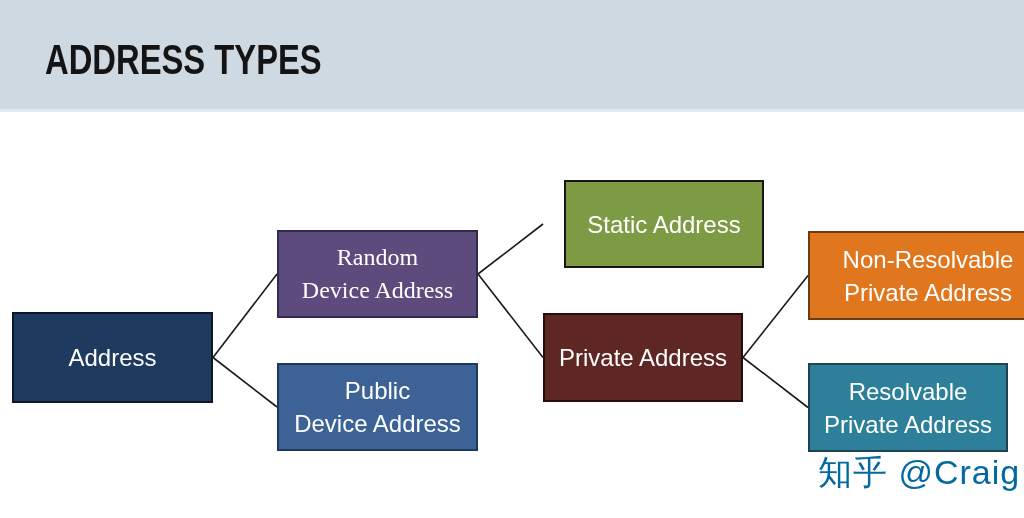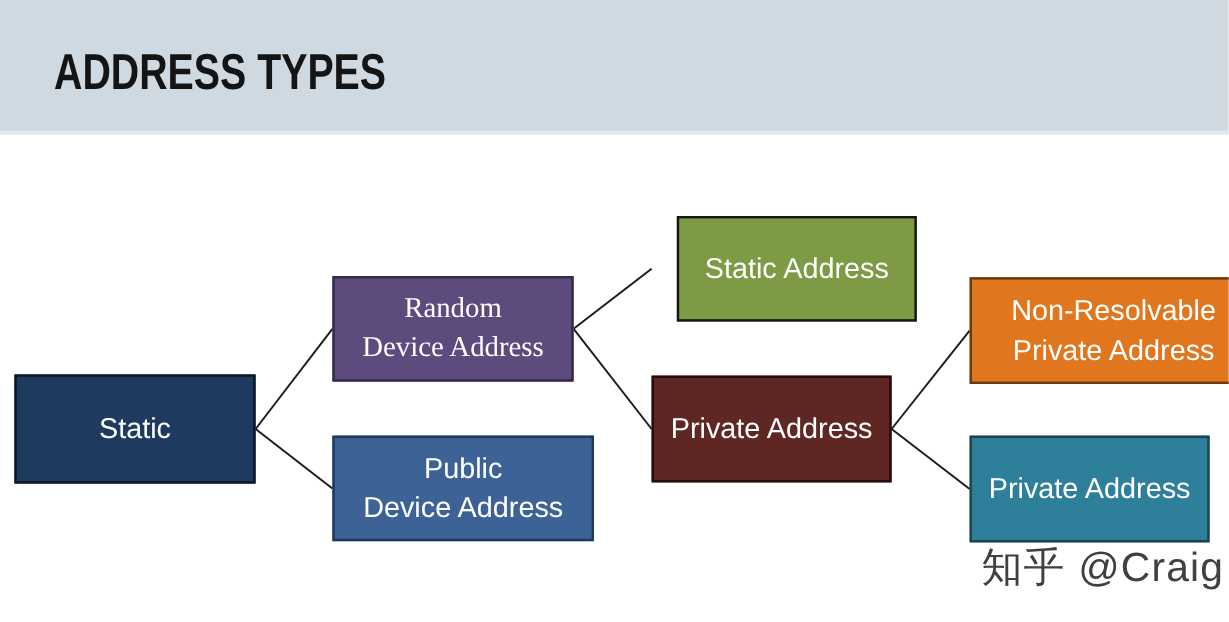--- a/index.html
+++ b/index.html
@@ -81,40 +81,41 @@
       <line x1="213" y1="357.5" x2="277" y2="274" stroke="#1a1a1a" stroke-width="1.6"></line>
       <line x1="213" y1="357.5" x2="277" y2="407" stroke="#1a1a1a" stroke-width="1.6"></line>
       <line x1="478" y1="274" x2="543" y2="224" stroke="#1a1a1a" stroke-width="1.6"></line>
       <line x1="478" y1="274" x2="543" y2="357.5" stroke="#1a1a1a" stroke-width="1.6"></line>
       <line x1="743" y1="357.5" x2="808" y2="275.5" stroke="#1a1a1a" stroke-width="1.6"></line>
       <line x1="743" y1="357.5" x2="808" y2="407.5" stroke="#1a1a1a" stroke-width="1.6"></line>
     </svg>
 
   <div id="nodes">
       <div class="node" style="left: 12px; top: 312px; width: 201px; height: 91px; background: rgb(30, 58, 95); border-color: rgb(12, 24, 38);">
-        <span>Static</span>
+        <span>Address</span>
       </div>
       <div class="node" style="left: 277px; top: 230px; width: 201px; height: 88px; background: rgb(93, 75, 126); border-color: rgb(53, 42, 77); font-family: Liberation Serif, serif;">
         <span>Random</span>
         <span>Device Address</span>
       </div>
-      <div class="node" style="left: 277px; top: 363px; width: 218px; height: 88px; background: rgb(60, 98, 150); border-color: rgb(29, 58, 92);">
+      <div class="node" style="left: 277px; top: 363px; width: 201px; height: 88px; background: rgb(60, 98, 150); border-color: rgb(29, 58, 92);">
         <span>Public</span>
         <span>Device Address</span>
       </div>
       <div class="node" style="left: 543px; top: 180px; width: 200px; height: 88px; background: rgb(125, 154, 68); border-color: rgb(22, 22, 22); margin-left: 21px;">
         <span>Static Address</span>
       </div>
       <div class="node" style="left: 543px; top: 313px; width: 200px; height: 89px; background: rgb(94, 39, 35); border-color: rgb(38, 13, 11);">
         <span>Private Address</span>
       </div>
       <div class="node" style="left: 808px; top: 231px; width: 240px; height: 89px; background: rgb(224, 118, 29); border-color: rgb(107, 58, 16);">
         <span>Non-Resolvable</span>
         <span>Private Address</span>
       </div>
       <div class="node" style="left: 808px; top: 363px; width: 200px; height: 89px; background: rgb(46, 127, 153); border-color: rgb(29, 68, 80);">
+        <span>Resolvable</span>
         <span>Private Address</span>
       </div>
     </div>
 
-  <div class="watermark" style="color: #404040;">知乎 @Craig</div>
+  <div class="watermark" style="color: #0369a1;">知乎 @Craig</div>
 
 </div>
 
 </body></html>

